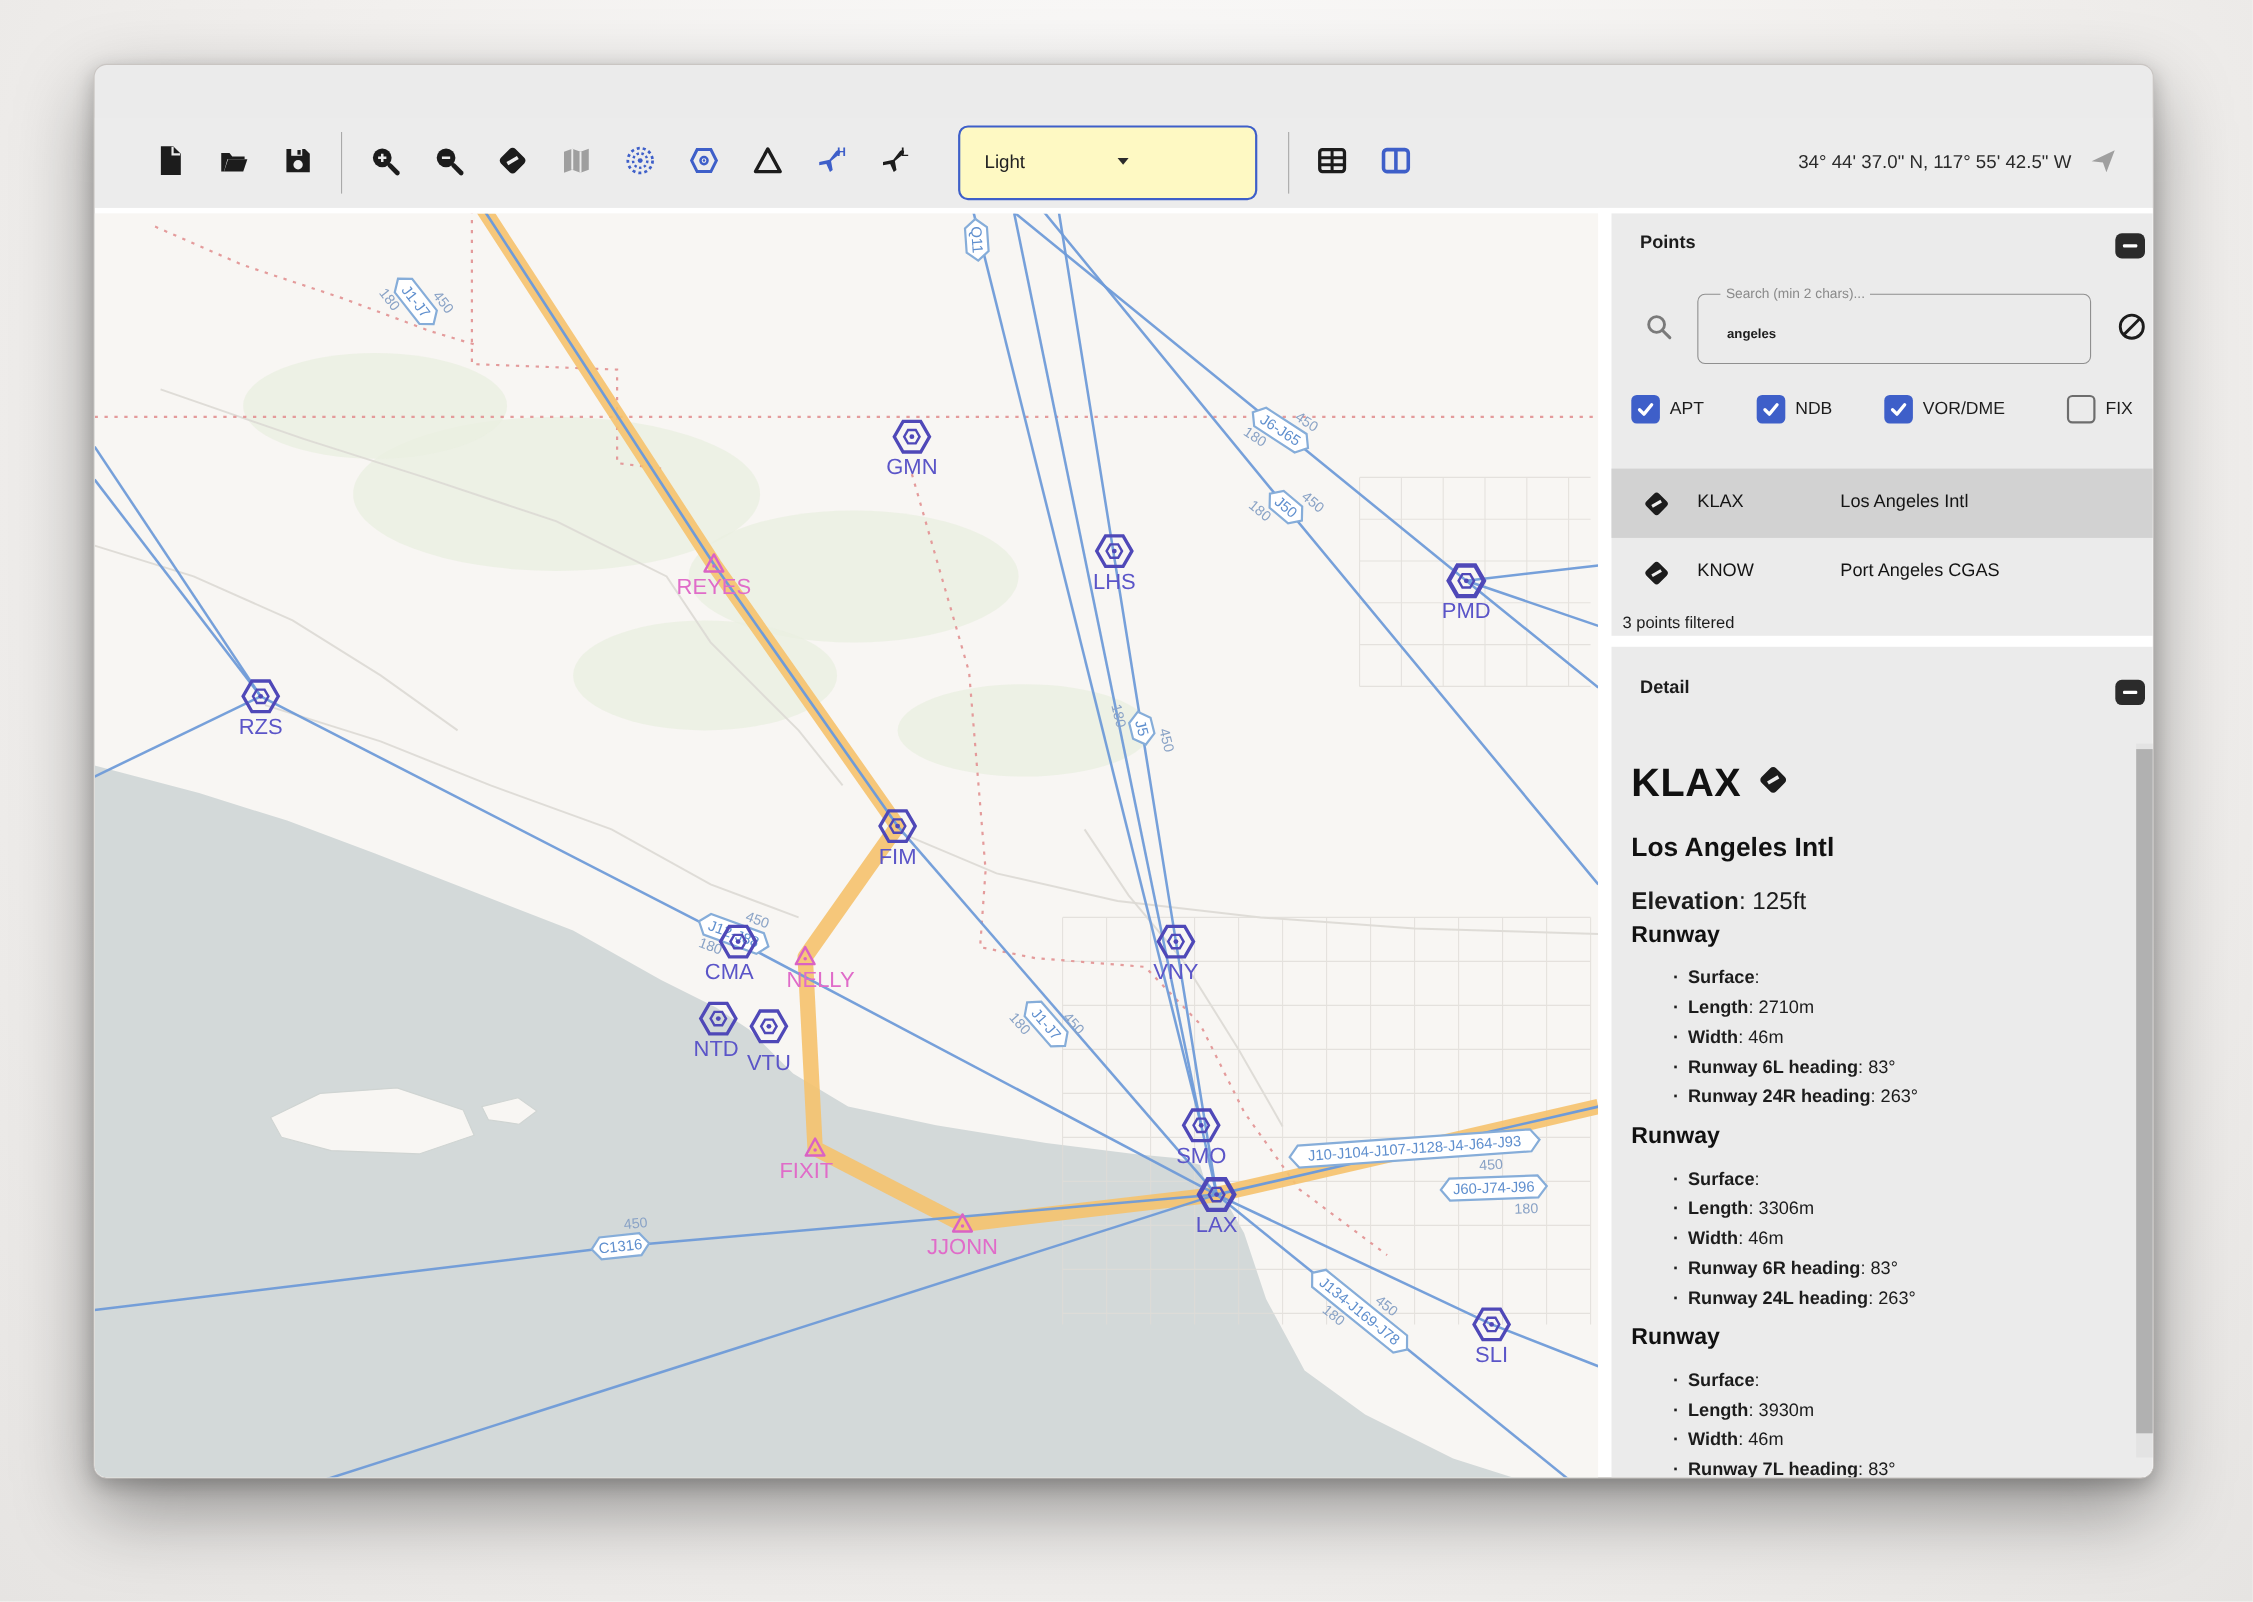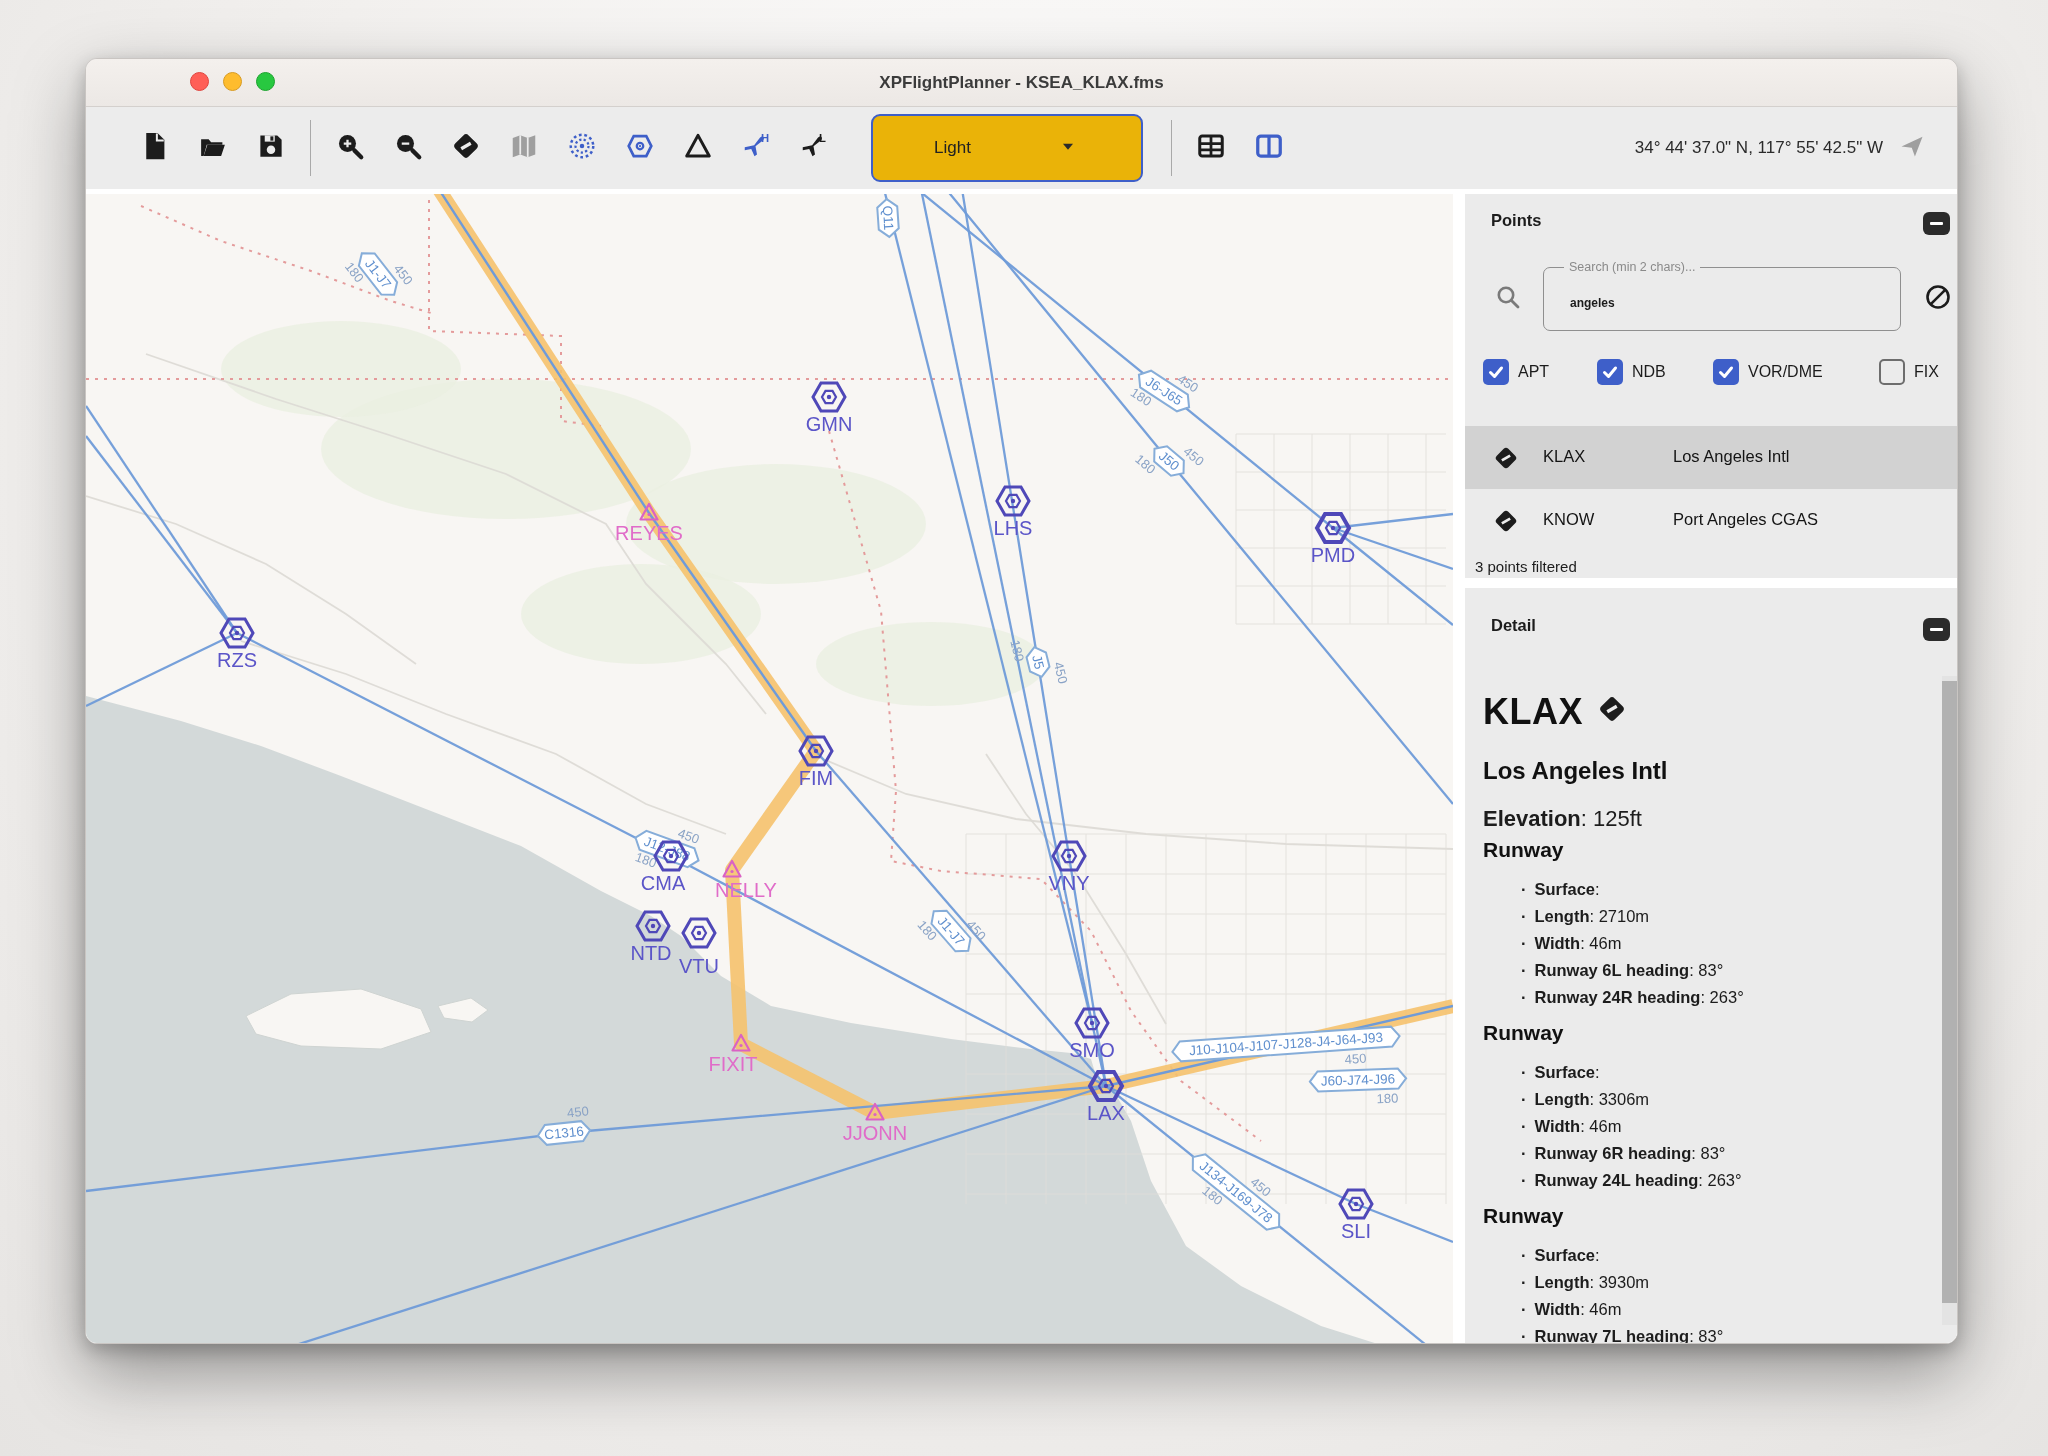--- a/index.html
+++ b/index.html
@@ -8,21 +8,21 @@
   .window { position:absolute; left:85px; top:58px; width:1873px; height:1286px; border-radius:12px; background:#ebebeb; box-shadow:0 28px 70px rgba(0,0,0,.38), 0 6px 18px rgba(0,0,0,.22); overflow:hidden; border:1px solid #c9c5c2; }
   .titlebar { position:absolute; left:0; top:0; width:100%; height:48px; background:linear-gradient(#f4f0ed,#ece8e5); border-bottom:1px solid #d4d0cd; }
   .tl { position:absolute; top:13px; width:19px; height:19px; border-radius:50%; }
   .tl.red{ left:104px; background:#ff5f57; border:1px solid #e0443e;}
   .tl.yellow{ left:137px; background:#febc2e; border:1px solid #d89b22;}
   .tl.green{ left:170px; background:#28c840; border:1px solid #1da32f;}
   .title { position:absolute; top:0; left:0; width:100%; height:48px; line-height:48px; text-align:center; font-size:17px; font-weight:bold; color:#3b3b3b; }
   .toolbar { position:absolute; left:0; top:48px; width:100%; height:82px; background:#ececec; display:flex; align-items:center; }
   .tbtn { width:58px; height:58px; display:flex; align-items:center; justify-content:center; flex:0 0 auto; }
   .tsep { width:1px; height:56px; background:#a9a9a9; margin:0 10px; flex:0 0 auto; }
-  .tselect { width:272px; height:68px; border:2.5px solid #3e5fc9; border-radius:9px; margin-left:28px; display:flex; align-items:center; padding:0 16px 0 22px; background:#eab308;text-align:center; }
+  .tselect { width:272px; height:68px; border:2.5px solid #3e5fc9; border-radius:9px; margin-left:28px; display:flex; align-items:center; padding:0 16px 0 22px; background:#fef9c3; }
   .tselect span { font-size:17px; color:#222; flex:1; }
   .coords { font-size:17px; color:#2b2b2b; margin-left:auto; white-space:nowrap; }
   .content { position:absolute; left:0; top:130px; right:0; bottom:0; background:#ffffff; }
   .mapwrap { position:absolute; left:0; top:5px; width:1367px; height:1151px; background:#f8f6f3; overflow:hidden; }
   .mapwrap svg { display:block; }
   .sidebar { position:absolute; left:1367px; top:0; width:506px; bottom:0; background:#ffffff; }
   .panel { position:absolute; left:12px; width:506px; background:#ebebeb; }
   .panel.points { top:5px; height:384px; }
   .panel.detail { top:399px; height:757px; }
   .phead { position:absolute; left:26px; top:17px; font-size:16.5px; font-weight:bold; color:#1c1c1c; }
@@ -61,26 +61,20 @@
   .rwy li::before { content:"·"; font-weight:bold; margin-right:8px; }
   .rwy b { font-weight:bold; }
   .dscroll { position:absolute; left:477px; top:88px; width:19px; height:649px; background:#e3e3e3; }
   .dscroll .thumb { position:absolute; left:0; top:5px; width:19px; height:622px; background:#b1b1b1; }
   text { font-family:"Liberation Sans", sans-serif; }
 </style>
 </head>
 <body>
 
 <div class="window">
-  <div class="titlebar">
-    <div class="tl red"></div>
-    <div class="tl yellow"></div>
-    <div class="tl green"></div>
-    <div class="title">XPFlightPlanner - KSEA_KLAX.fms</div>
-  </div>
   <div class="toolbar" id="toolbar">
       <div style="width: 40px;"></div>
       <div class="tbtn">
         <span><svg width="30" height="30" viewBox="0 0 24 24">
             <path d="M5 1.5h9l5.5 5.5v15.5H5z" fill="#1c1c1c"></path>
             <path d="M13.5 2v5.5H19" fill="none" stroke="#ececec" stroke-width="1.6"></path>
           </svg></span>
       </div>
       <div class="tbtn">
         <span><svg width="30" height="30" viewBox="0 0 24 24">

